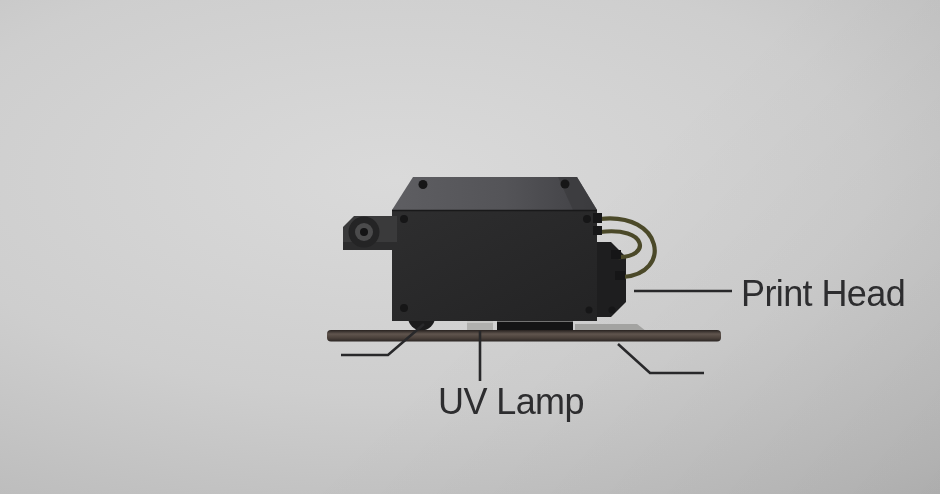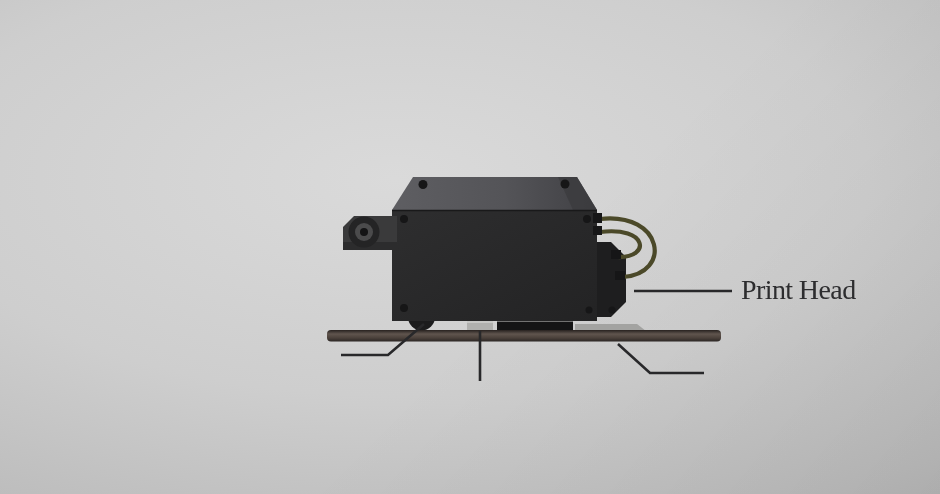--- a/index.html
+++ b/index.html
@@ -9,26 +9,25 @@
   }
   .stage{
     position:relative;width:940px;height:494px;
     background:
       linear-gradient(135deg, rgba(0,0,0,0) 55%, rgba(0,0,0,0.06) 100%),
       radial-gradient(ellipse 120% 105% at 42% 36%, #dadada 0%, #cecece 42%, #bcbcbc 72%, #a7a7a7 100%);
   }
   .stage svg{position:absolute;left:0;top:0;}
   .lbl{
     position:absolute;
-    font-size:28px;
+    font-size:36px;
     letter-spacing:-0.6px;
     color:#2d2d2f;
     white-space:nowrap;
     line-height:1;
-    font-family:Liberation Serif, serif;
   }
   .lbl-planerizer{left:209px;top:337px;}
   .lbl-uvlamp{left:438px;top:384px;}
   .lbl-printhead{left:741px;top:276px;}
   .lbl-platform{left:711px;top:362px;}
 </style>
 </head>
 <body>
 
 <div class="stage">
@@ -105,15 +104,16 @@
     <rect x="327" y="330" width="394" height="11.5" rx="4" fill="url(#platformGrad)"></rect>
 
     <g fill="none" stroke="#28282a" stroke-width="2.6">
       <polyline points="341,355 388,355 424,324"></polyline>
       <line x1="480" y1="331" x2="480" y2="381"></line>
       <line x1="634" y1="291" x2="732" y2="291"></line>
       <polyline points="618,344 650,373 704,373"></polyline>
     </g>
   </svg>
 
+  <div class="lbl lbl-uvlamp">UV Lamp</div>
   <div class="lbl lbl-printhead">Print Head</div>
 
 </div>
 
 </body></html>

